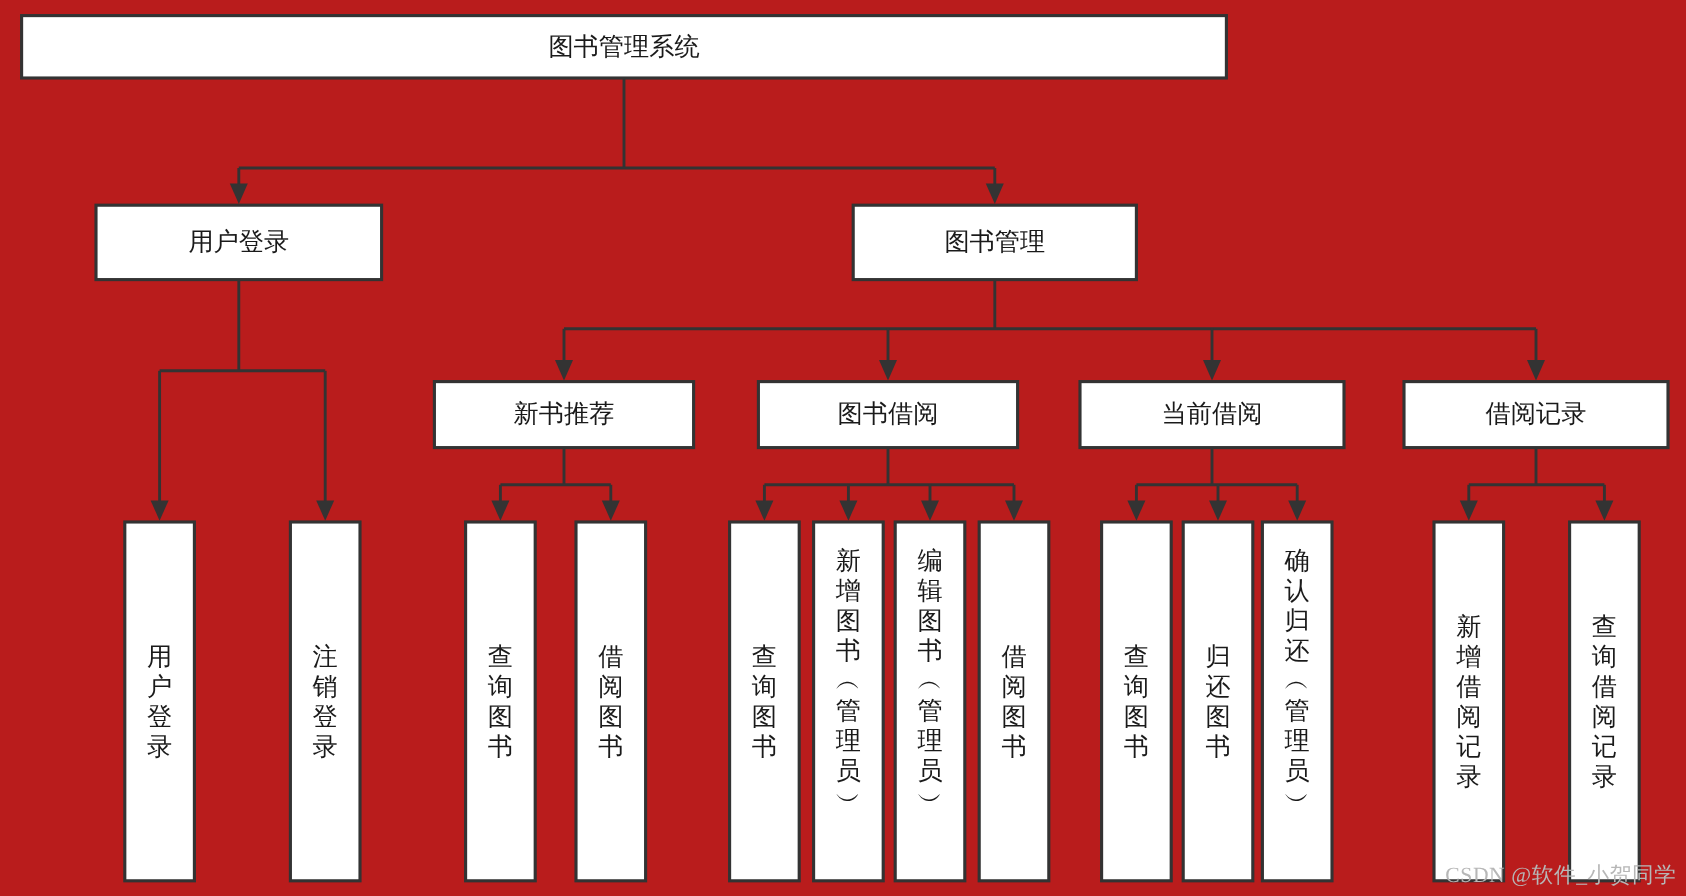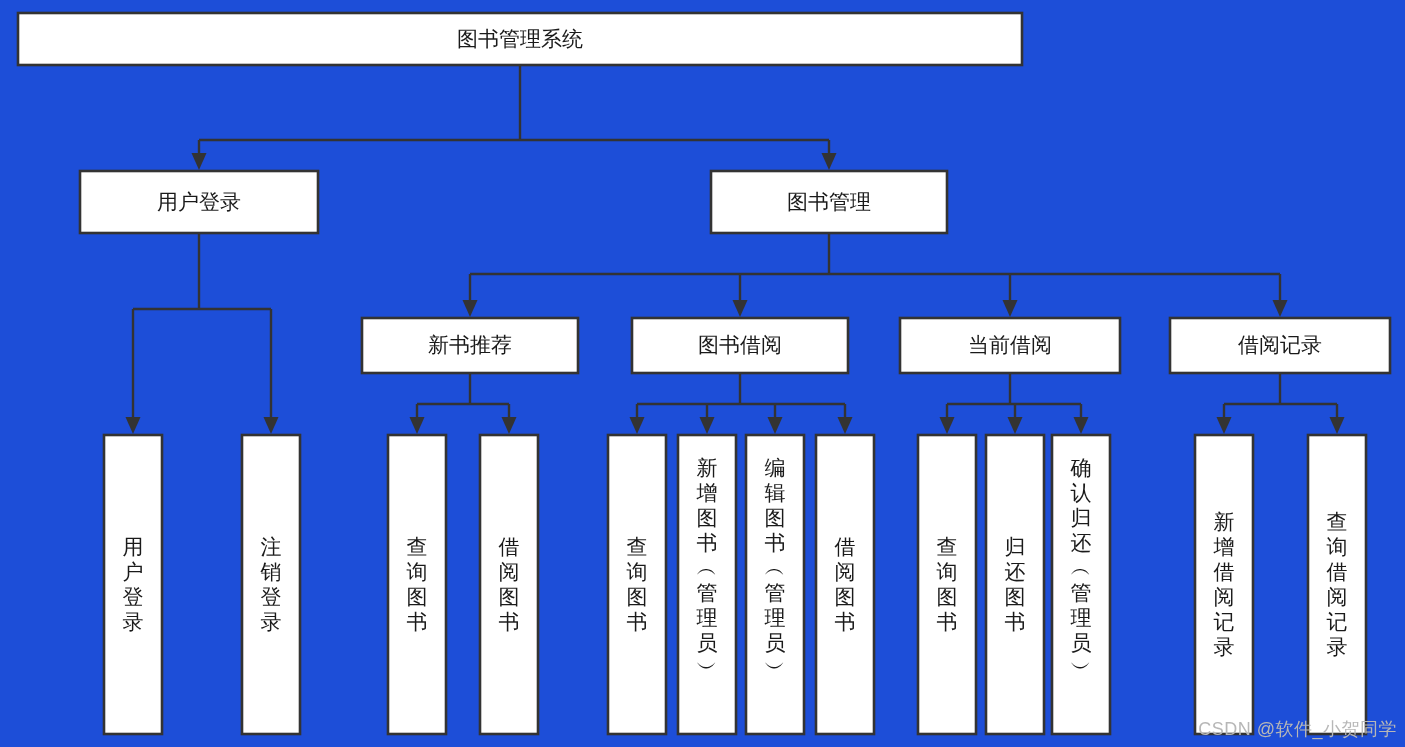--- a/index.html
+++ b/index.html
@@ -8,21 +8,21 @@
     padding: 0;
     background: #ffffff;
   }
   body {
     font-family: "Liberation Sans", "DejaVu Sans", sans-serif;
   }
   #diagram-root {
     position: relative;
     width: 1405px;
     height: 747px;
-    background: #1d4ed8;
+    background: #b91c1c;
     overflow: hidden;
   }
   svg.diagram {
     position: absolute;
     top: 0;
     left: 0;
     width: 1405px;
     height: 747px;
     display: block;
   }
@@ -51,21 +51,21 @@
   .node-label-vertical {
     font-family: "Liberation Sans", "DejaVu Sans", sans-serif;
     fill: #1a1a1a;
     font-size: 21px;
     text-anchor: middle;
   }
   .watermark {
     position: absolute;
     right: 8px;
     bottom: 6px;
-    font-family: Liberation Sans, sans-serif;
+    font-family: Liberation Serif, serif;
     font-size: 18px;
     color: #b7b7b7;
     letter-spacing: 0.5px;
     white-space: nowrap;
     user-select: none;
   }
 </style>
 </head>
 <body>
 

